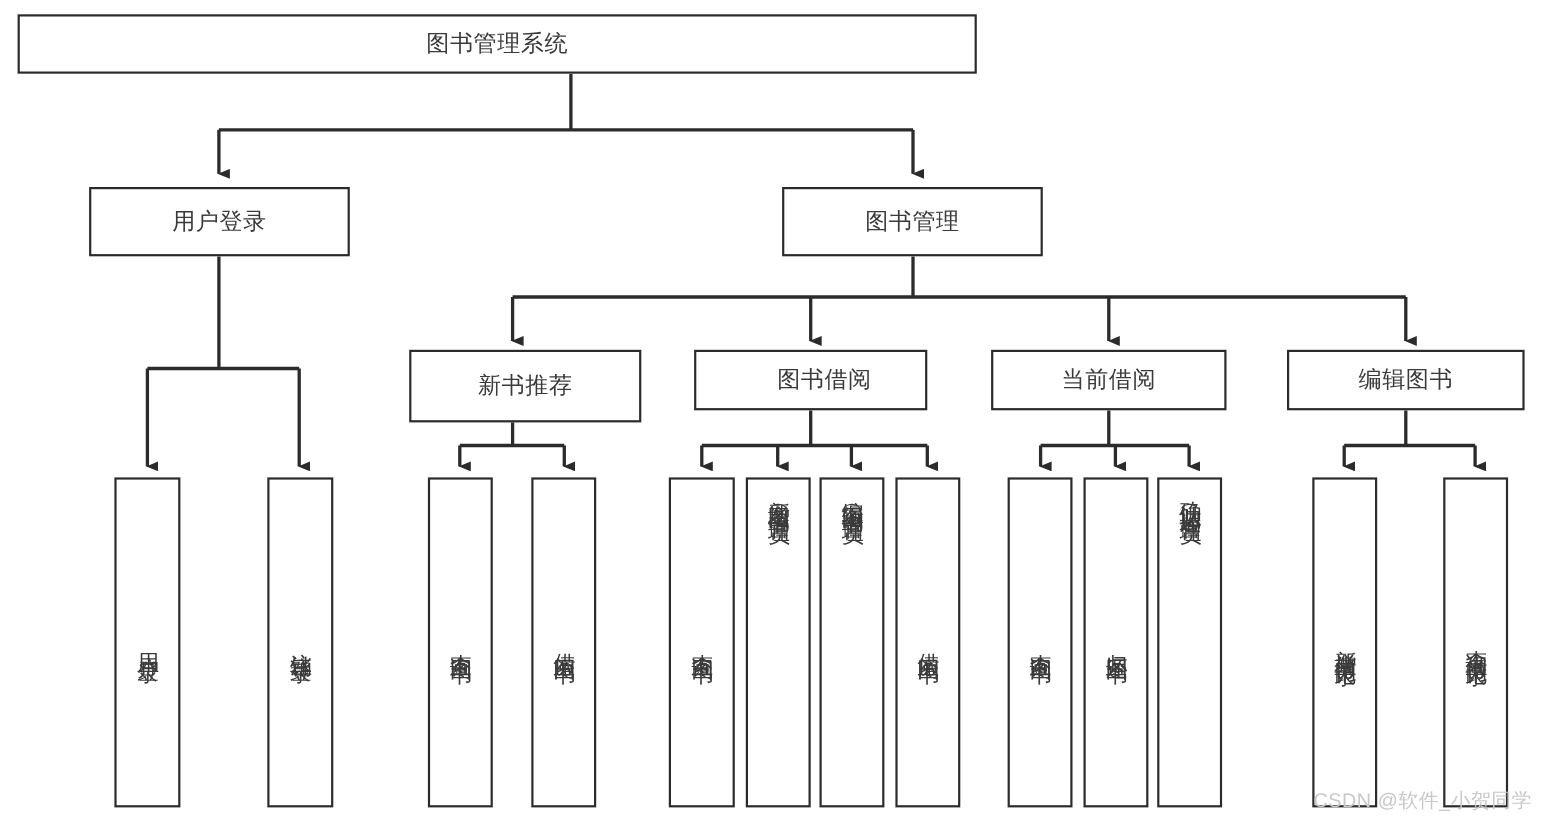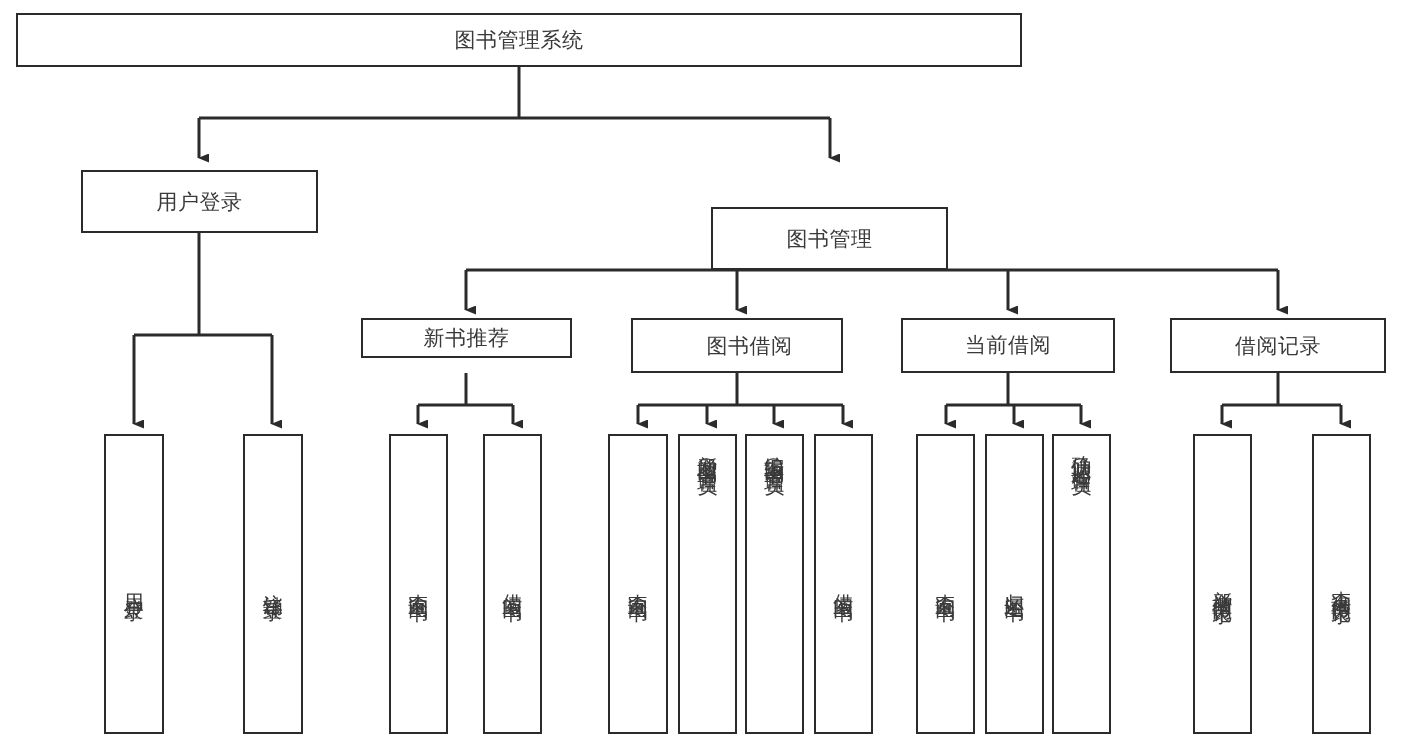--- a/index.html
+++ b/index.html
@@ -126,46 +126,46 @@
     </g>
 
     <g stroke="#2b2b2b" stroke-width="3" fill="none">
       <path d="M1278,373 L1278,405"></path>
       <path d="M1222,405 L1341,405"></path>
       <path d="M1222,405 L1222,424" marker-end="url(#arrowhead)"></path>
       <path d="M1341,405 L1341,424" marker-end="url(#arrowhead)"></path>
     </g>
   </svg>
 
-  <div class="node-box" style="left:16px; top:13px; width:1006px; height:54px;">
+  <div class="node-box" style="left:16px; top:13px; width:872px; height:54px;">
     <span class="node-label">图书管理系统</span>
   </div>
 
   <div class="node-box" style="left:81px; top:170px; width:237px; height:63px;">
     <span class="node-label">用户登录</span>
   </div>
 
-  <div class="node-box" style="left:711px; top:170px; width:237px; height:63px;margin-top:37px;">
+  <div class="node-box" style="left:711px; top:170px; width:237px; height:63px;">
     <span class="node-label">图书管理</span>
   </div>
 
-  <div class="node-box" style="left:361px; top:318px; width:211px; height:40px;">
+  <div class="node-box" style="left:372px; top:318px; width:211px; height:66px;">
     <span class="node-label">新书推荐</span>
   </div>
 
   <div class="node-box" style="left:631px; top:318px; width:212px; height:55px;padding-left:25px;">
     <span class="node-label">图书借阅</span>
   </div>
 
   <div class="node-box" style="left:901px; top:318px; width:214px; height:55px;font-family:Liberation Serif, serif;">
     <span class="node-label">当前借阅</span>
   </div>
 
   <div class="node-box" style="left:1170px; top:318px; width:216px; height:55px;">
-    <span class="node-label">借阅记录</span>
+    <span class="node-label">编辑图书</span>
   </div>
 
   <div class="node-box vertical centered" style="left:104px; top:434px; width:60px; height:300px;">
     <span class="node-label">用户登录</span>
   </div>
 
   <div class="node-box vertical centered" style="left:243px; top:434px; width:60px; height:300px;">
     <span class="node-label">注销登录</span>
   </div>
 
@@ -206,14 +206,15 @@
   </div>
 
   <div class="node-box vertical centered" style="left:1193px; top:434px; width:59px; height:300px;">
     <span class="node-label">新增借阅记录</span>
   </div>
 
   <div class="node-box vertical centered" style="left:1312px; top:434px; width:59px; height:300px;">
     <span class="node-label">查询借阅记录</span>
   </div>
 
+  <div class="watermark" style="left:1194px; top:716px;">CSDN @软件_小贺同学</div>
 
 </div>
 
 </body></html>

